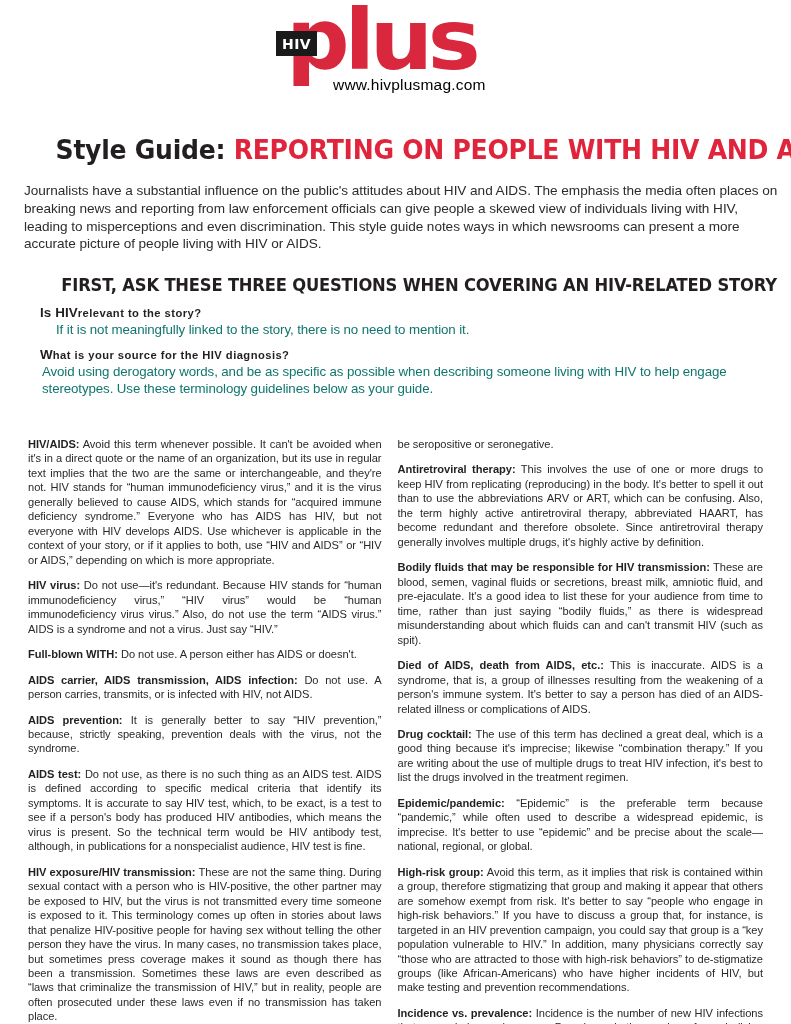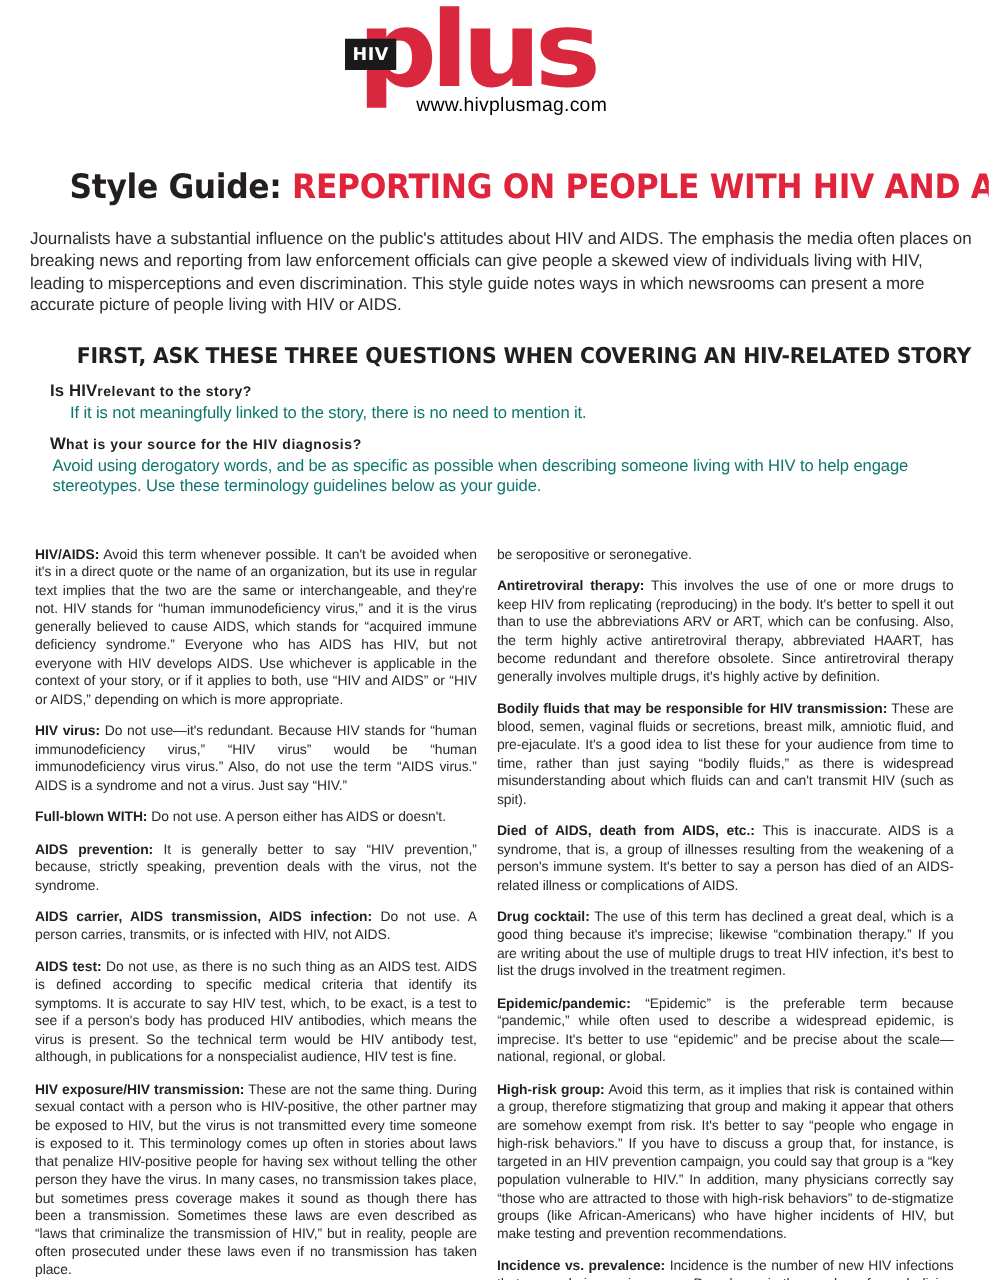--- a/index.html
+++ b/index.html
@@ -226,22 +226,22 @@
     <div class="q-ans wide">Avoid using derogatory words, and be as specific as possible when describing someone living with HIV to help engage stereotypes.  Use these terminology guidelines below as your guide.</div>
   </div>
 </div>
 
 <div id="columns">
 
   <div class="col left">
     <div class="entry"><span class="term">HIV/AIDS:</span><span> Avoid this term whenever possible. It can't be avoided when it's in a direct quote or the name of an organization, but its use in regular text implies that the two are the same or interchangeable, and they're not. HIV stands for “human immunodeficiency virus,” and it is the virus generally believed to cause AIDS, which stands for “acquired immune deficiency syndrome.” Everyone who has AIDS has HIV, but not everyone with HIV develops AIDS. Use whichever is applicable in the context of your story, or if it applies to both, use “HIV and AIDS” or “HIV or AIDS,” depending on which is more appropriate.</span></div>
     <div class="entry"><span class="term">HIV virus:</span><span> Do not use—it's redundant. Because HIV stands for “human immunodeficiency virus,” “HIV virus” would be “human immunodeficiency virus virus.” Also, do not use the term “AIDS virus.” AIDS is a syndrome and not a virus. Just say “HIV.”</span></div>
     <div class="entry"><span class="term">Full-blown WITH:</span><span> Do not use. A person either has AIDS or doesn't.</span></div>
+    <div class="entry"><span class="term">AIDS carrier, AIDS transmission, AIDS infection:</span><span> Do not use. A person carries, transmits, or is infected with HIV, not AIDS.</span></div>
     <div class="entry"><span class="term">AIDS prevention:</span><span> It is generally better to say “HIV prevention,” because, strictly speaking, prevention deals with the virus, not the syndrome.</span></div>
-    <div class="entry"><span class="term">AIDS carrier, AIDS transmission, AIDS infection:</span><span> Do not use. A person carries, transmits, or is infected with HIV, not AIDS.</span></div>
     <div class="entry"><span class="term">AIDS test:</span><span> Do not use, as there is no such thing as an AIDS test. AIDS is defined according to specific medical criteria that identify its symptoms. It is accurate to say HIV test, which, to be exact, is a test to see if a person's body has produced HIV antibodies, which means the virus is present. So the technical term would be HIV antibody test, although, in publications for a nonspecialist audience, HIV test is fine.</span></div>
     <div class="entry"><span class="term">HIV exposure/HIV transmission:</span><span> These are not the same thing. During sexual contact with a person who is HIV-positive, the other partner may be exposed to HIV, but the virus is not transmitted every time someone is exposed to it. This terminology comes up often in stories about laws that penalize HIV-positive people for having sex without telling the other person they have the virus. In many cases, no transmission takes place, but sometimes press coverage makes it sound as though there has been a transmission. Sometimes these laws are even described as “laws that criminalize the transmission of HIV,” but in reality, people are often prosecuted under these laws even if no transmission has taken place.</span></div>
 
   </div>
 
   <div class="col right">
     <div class="cont">be seropositive or seronegative.</div>
     <div class="entry"><span class="term">Antiretroviral therapy:</span><span> This involves the use of one or more drugs to keep HIV from replicating (reproducing) in the body. It's better to spell it out than to use the abbreviations ARV or ART, which can be confusing. Also, the term highly active antiretroviral therapy, abbreviated HAART, has become redundant and therefore obsolete. Since antiretroviral therapy generally involves multiple drugs, it's highly active by definition.</span></div>
     <div class="entry"><span class="term">Bodily fluids that may be responsible for HIV transmission:</span><span> These are blood, semen, vaginal fluids or secretions, breast milk, amniotic fluid, and pre-ejaculate. It's a good idea to list these for your audience from time to time, rather than just saying “bodily fluids,” as there is widespread misunderstanding about which fluids can and can't transmit HIV (such as spit).</span></div>
     <div class="entry"><span class="term">Died of AIDS, death from AIDS, etc.:</span><span> This is inaccurate. AIDS is a syndrome, that is, a group of illnesses resulting from the weakening of a person's immune system. It's better to say a person has died of an AIDS-related illness or complications of AIDS.</span></div>

